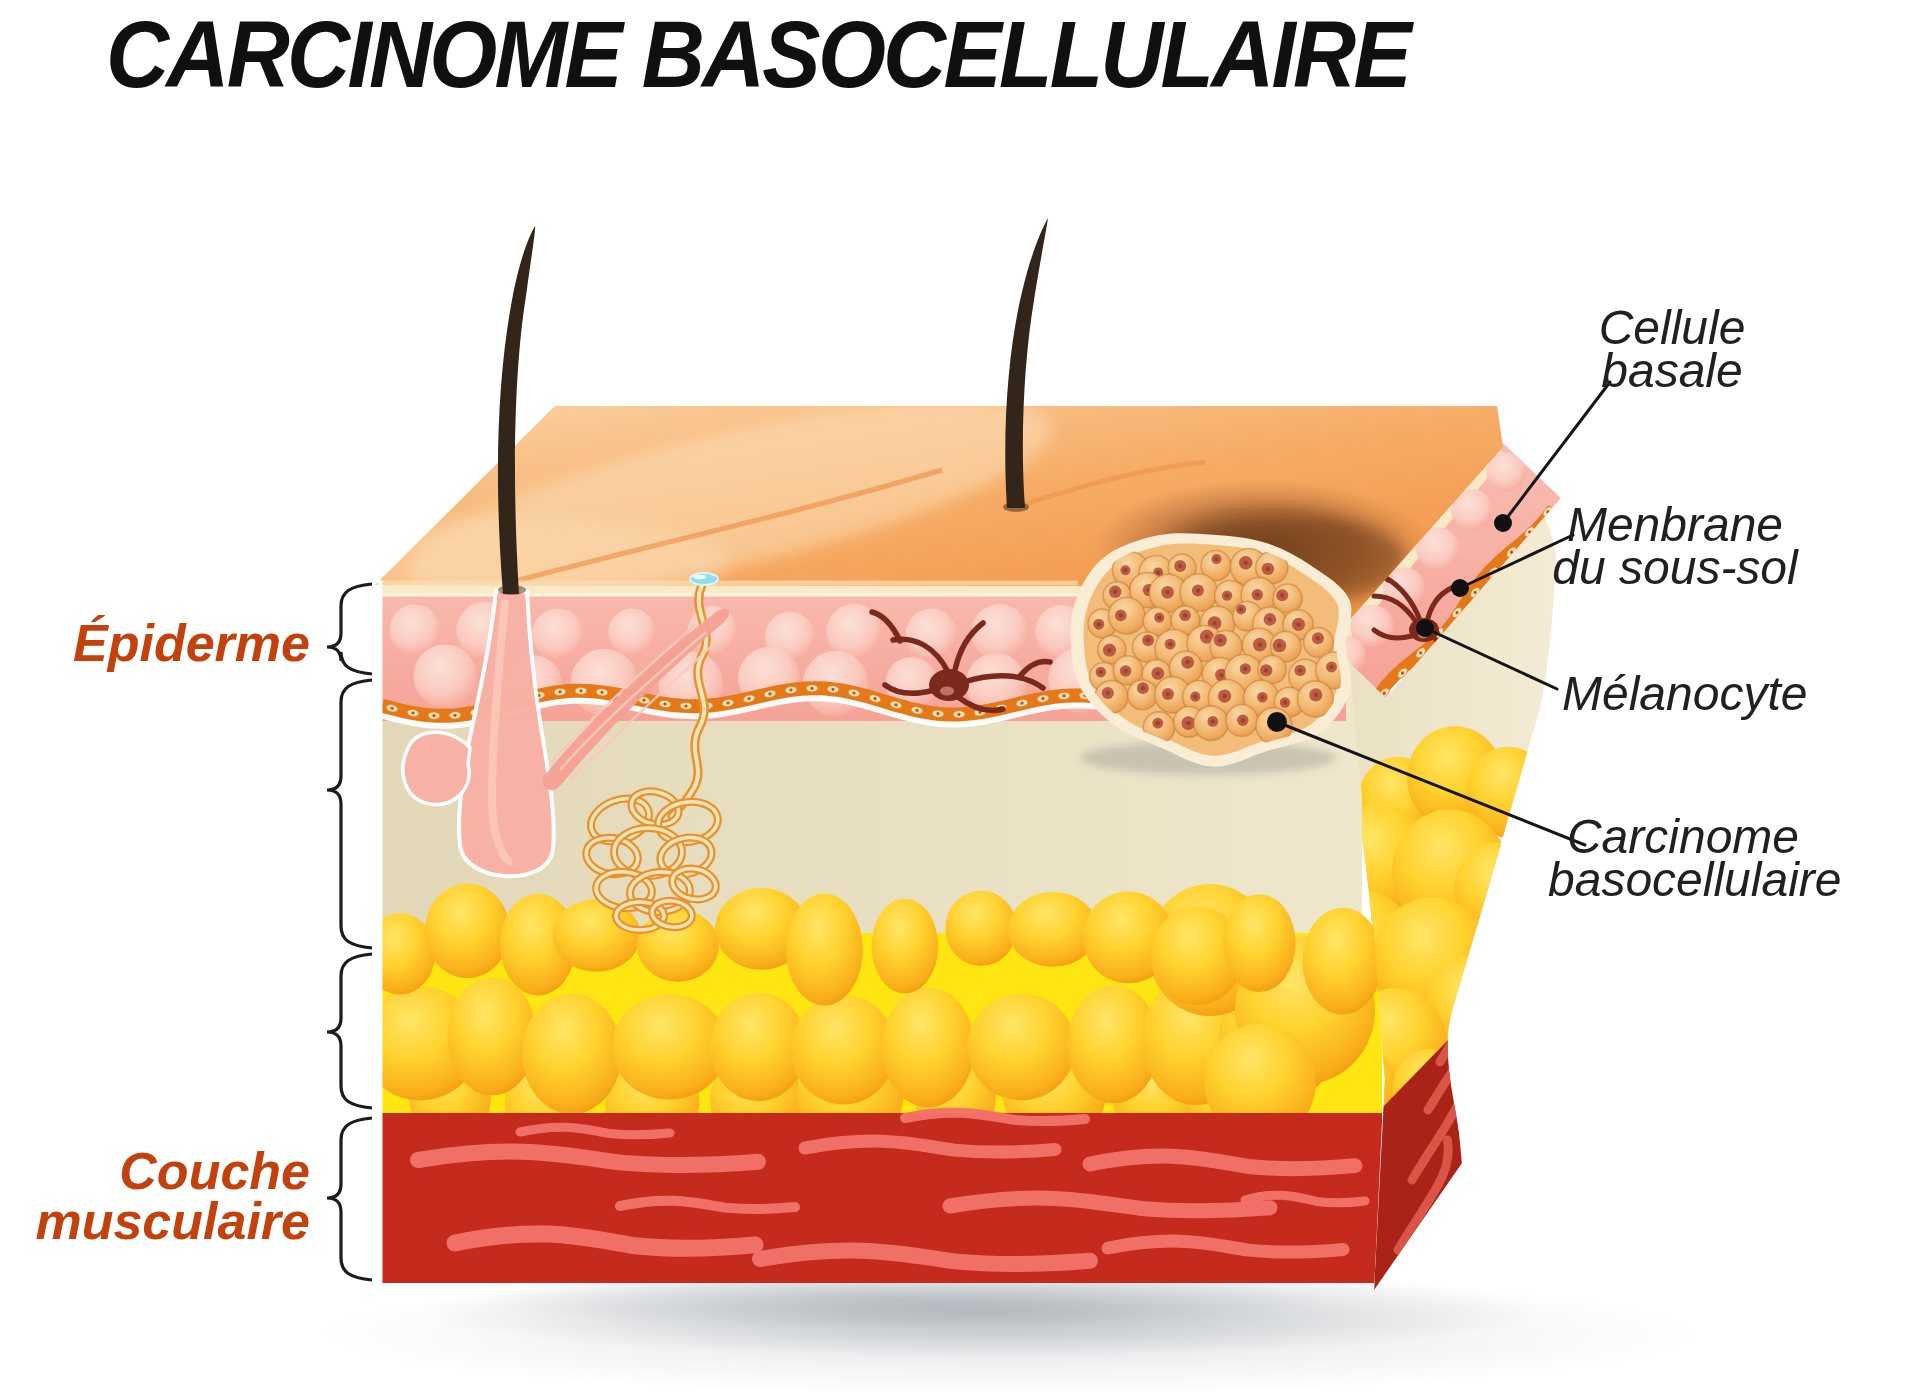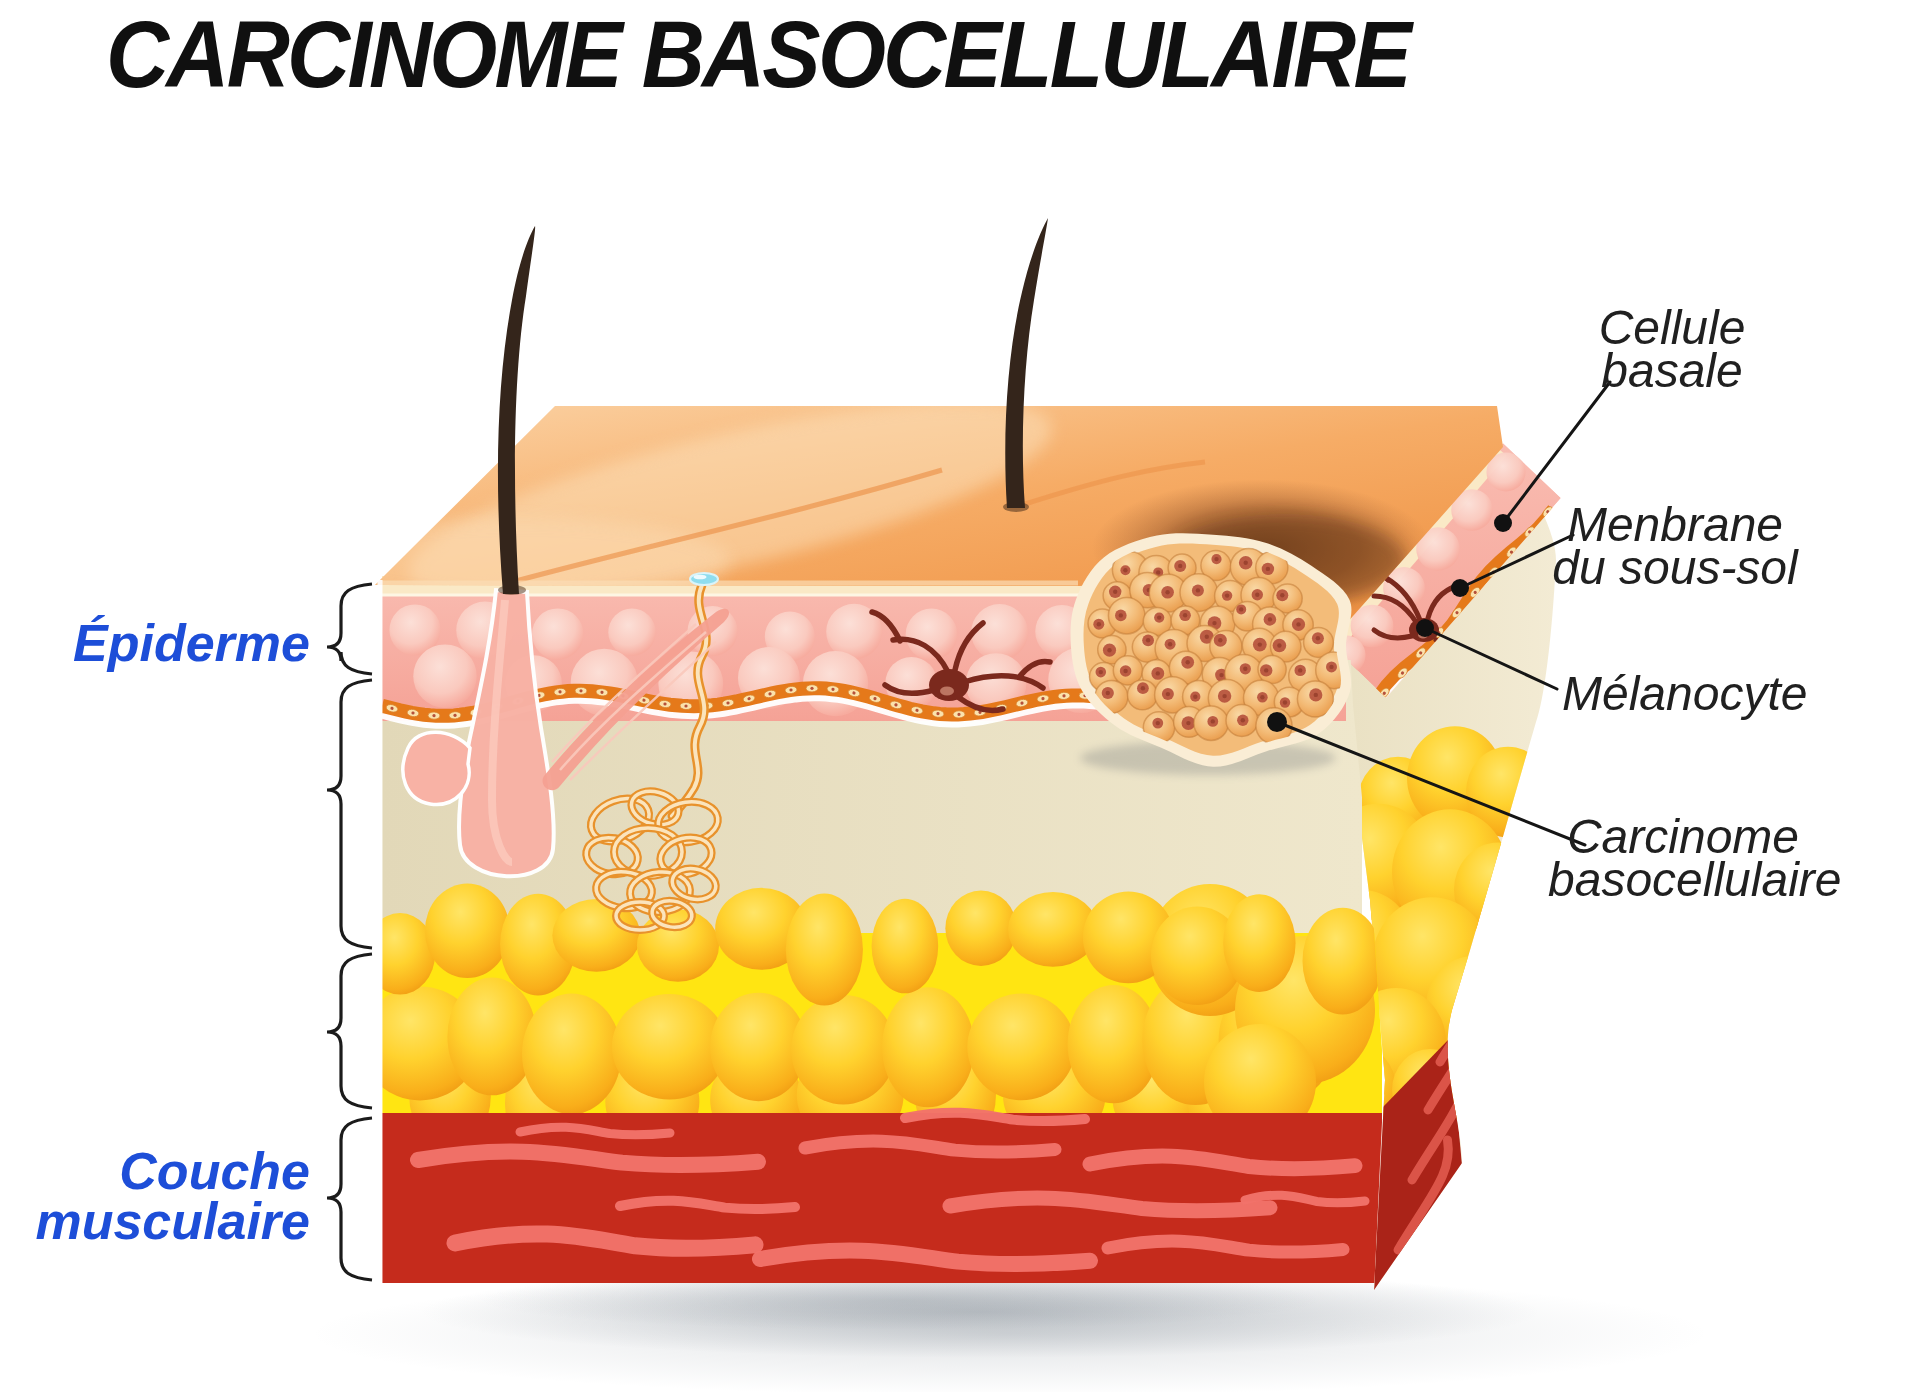--- a/index.html
+++ b/index.html
@@ -3,21 +3,21 @@
 <meta charset="utf-8">
 <style>
   html,body{margin:0;padding:0;background:#ffffff;}
   body{width:1920px;height:1392px;position:relative;overflow:hidden;
        font-family:"Liberation Sans",sans-serif;}
   #stage{position:absolute;left:0;top:0;width:1920px;height:1392px;font-style:italic;}
   svg{position:absolute;left:0;top:0;}
   .ttl{position:absolute;left:106px;top:0px;font-size:95px;font-weight:bold;
        letter-spacing:-3px;color:#101010;transform:scaleX(.92);transform-origin:left top;
        white-space:nowrap;}
-  .llab{position:absolute;font-weight:bold;color:#1d4ed8;font-size:52px;line-height:50px;
+  .llab{position:absolute;font-weight:bold;color:#c2410c;font-size:52px;line-height:50px;
         text-align:right;width:300px;}
   .rlab{position:absolute;color:#202020;font-size:48px;line-height:43px;text-align:center;}
   .rlab.single{text-align:left;}
 </style>
 </head>
 <body>
 
 <div id="stage">
 
 <svg width="1920" height="1392" viewBox="0 0 1920 1392">

